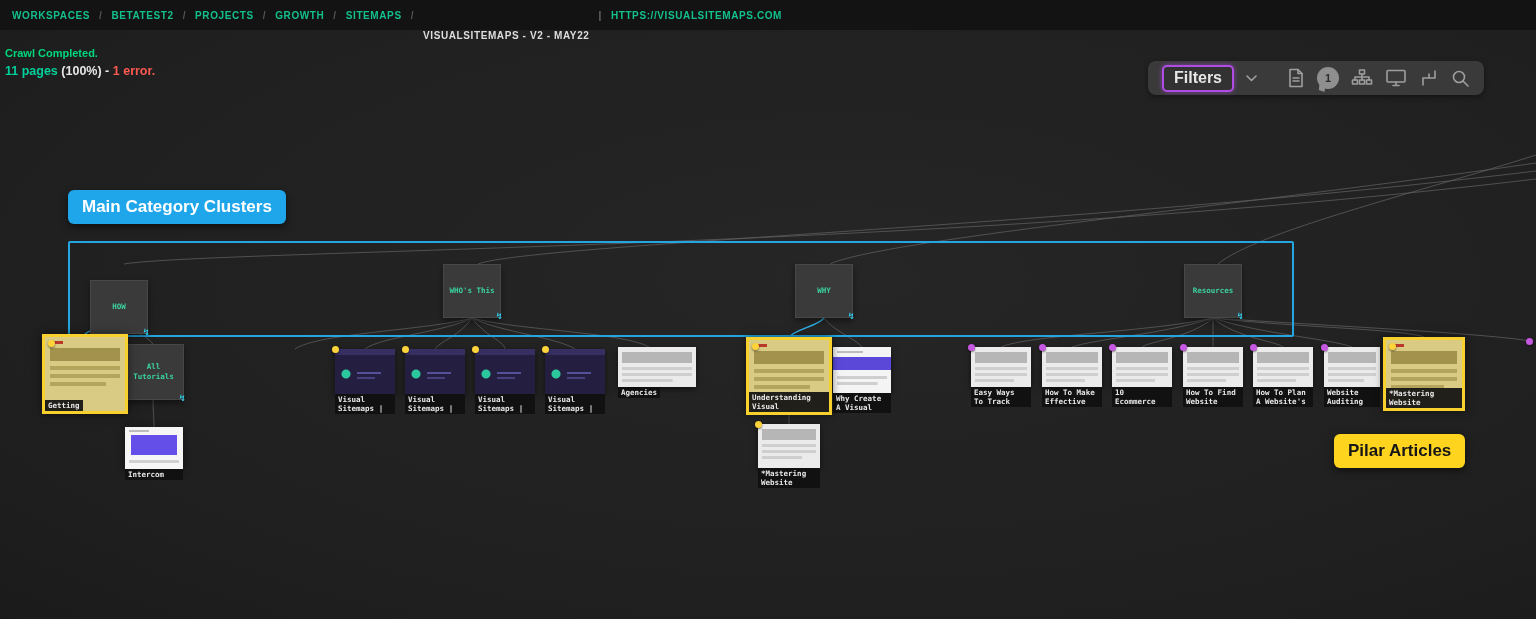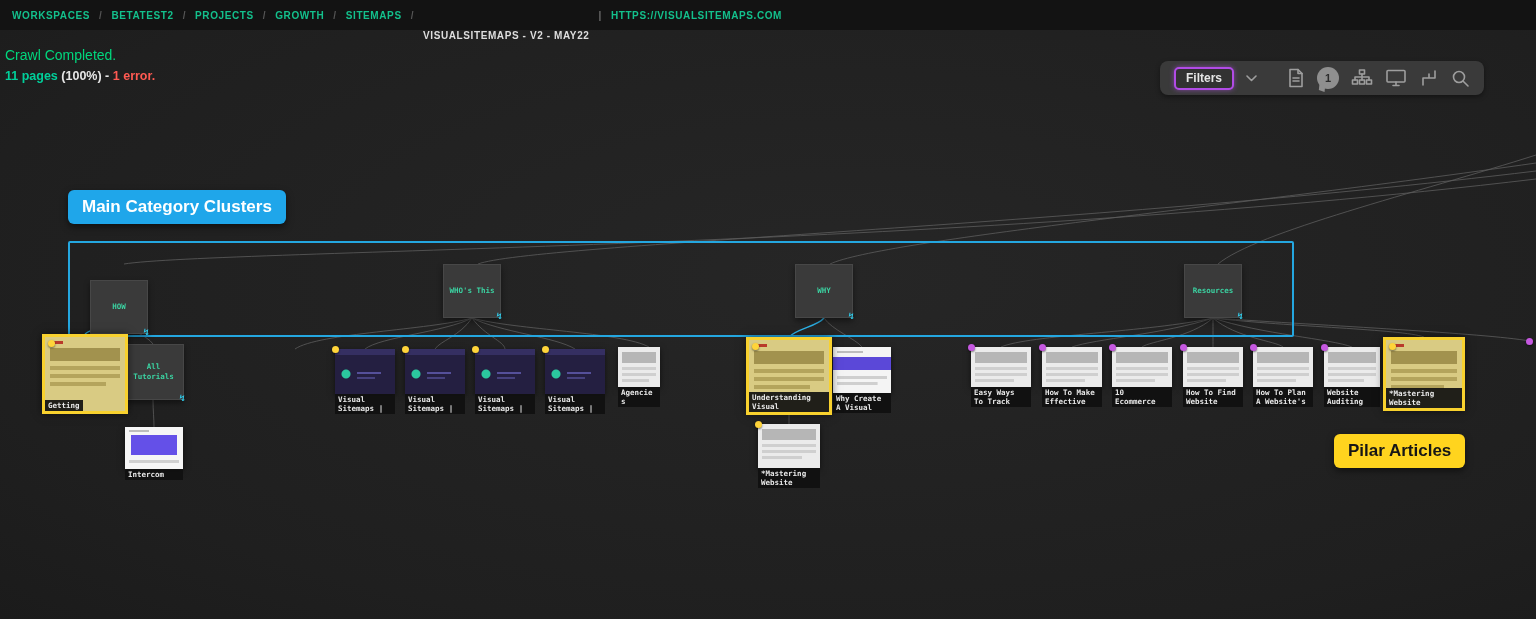--- a/index.html
+++ b/index.html
@@ -12,29 +12,29 @@
           display:flex;align-items:center;padding-left:12px;box-sizing:border-box;gap:9px;
           font-size:10px;font-weight:bold;letter-spacing:.6px;white-space:nowrap;z-index:20;}
   .crumb-link{color:#13c08c;cursor:pointer;}
   .crumb-sep{color:#555;}
   .crumb-current{color:#dedede;margin-top:40px;}
   .crumb-pipe{color:#6b6b6b;}
   .crumb-url{color:#13c08c;cursor:pointer;}
 
   
   .statusbox{position:absolute;left:5px;top:45px;z-index:20;line-height:1.55;}
-  .st1{color:#00d77d;font-size:14px;font-weight:normal;}
+  .st1{color:#00d77d;font-size:11px;font-weight:bold;}
   .st2{font-size:12.5px;font-weight:bold;}
   .st-pages{color:#00cf9a;text-align:right;} .st-pct{color:#e6e6e6;} .st-dash{color:#e6e6e6;} .st-err{color:#ff5a52;text-align:right;}
 
   
   .toolbar{position:absolute;right:52px;top:61px;height:34px;background:#3a3a3a;border-radius:8px;
            display:flex;align-items:center;padding:0 14px;gap:12px;z-index:20;box-shadow:0 2px 5px rgba(0,0,0,.4);}
   .btn-filters{background:#323232;border:2px solid #b14be6;border-radius:5px;color:#e6e6e6;
-               font-size:12px;font-weight:bold;padding:2px 10px 3px;cursor:pointer;
+               font-size:16px;font-weight:bold;padding:2px 10px 3px;cursor:pointer;
                box-shadow:0 0 5px rgba(177,75,230,.6);font-family:"Liberation Sans",sans-serif;}
   .tb-icon{display:flex;align-items:center;justify-content:center;cursor:pointer;}
   .tb-icon svg{stroke:#9e9e9e;fill:none;stroke-width:1.6;stroke-linecap:round;stroke-linejoin:round;}
   .tb-gap{width:6px;}
   .bubble{position:relative;width:22px;height:22px;background:#8f8f8f;border-radius:50%;
           display:flex;align-items:center;justify-content:center;color:#2c2c2c;
           font-size:11px;font-weight:bold;cursor:pointer;}
   .bubble:after{content:"";position:absolute;left:2px;bottom:-2px;width:6px;height:6px;background:#8f8f8f;
                 transform:rotate(18deg) skew(12deg);}
 
@@ -271,21 +271,21 @@
   <div class="pnode" style="left:475px;top:349px;width:60px">
     <span class="dot y out"></span>
     <div class="img shot-dark" style="height:45px"></div>
     <div class="cap">Visual Sitemaps |</div>
   </div>
   <div class="pnode" style="left:545px;top:349px;width:60px">
     <span class="dot y out"></span>
     <div class="img shot-dark" style="height:45px"></div>
     <div class="cap">Visual Sitemaps |</div>
   </div>
-  <div class="pnode" style="left:618px;top:347px;width:42px">
+  <div class="pnode" style="left:618px;top:347px;width:78px">
     <div class="img wire-gray" style="height:40px"></div>
     <div class="cap">Agencies</div>
   </div>
 
   <div class="hl" style="left:746px;top:337px;width:80px;height:72px">
     <div class="img wire-yellow"></div>
     <span class="dot y in"></span>
     <div class="cap">Understanding Visual</div>
   </div>
 

